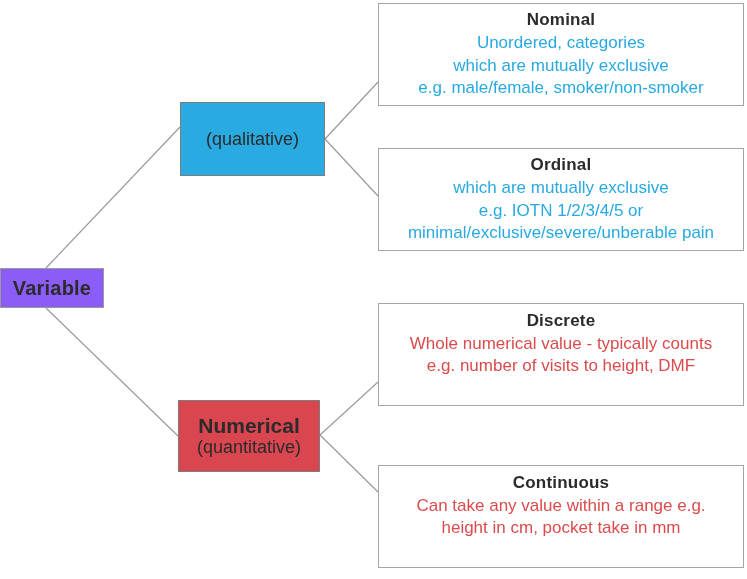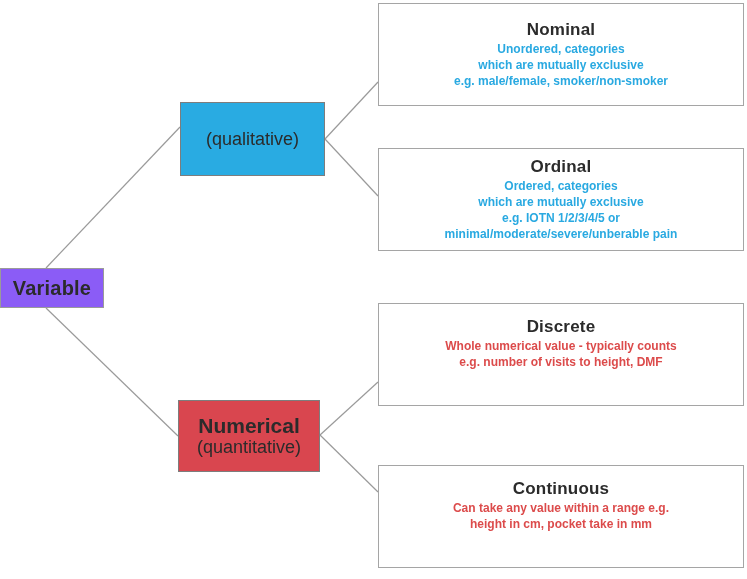--- a/index.html
+++ b/index.html
@@ -44,21 +44,21 @@
   .leaf-box{
     left:378px;width:366px;height:103px;
     background:#ffffff;border:1px solid #a5a5a5;
     padding:4px 8px;
   }
   .leaf-nominal{top:3px;}
   .leaf-ordinal{top:148px;}
   .leaf-discrete{top:303px;padding-bottom:26px;}
   .leaf-continuous{top:451px;padding-bottom:26px;margin-top:14px;}
   .leaf-title{font-weight:bold;font-size:17px;color:var(--ink);line-height:1.35;letter-spacing:.2px;}
-  .leaf-line{font-size:12px;line-height:1.32;font-weight:bold;}
+  .leaf-line{font-size:17px;line-height:1.32;}
   .leaf-blue .leaf-line{color:var(--blue-text);}
   .leaf-red .leaf-line{color:var(--red-text);}
 </style>
 </head>
 <body>
 
 <div class="canvas">
 
   <svg class="connectors" viewBox="0 0 747 579" xmlns="http://www.w3.org/2000/svg">
     <line x1="46" y1="268" x2="180" y2="127" stroke="#9a9a9a" stroke-width="1.2"></line>
@@ -84,24 +84,23 @@
 
   <div class="box leaf-box leaf-blue leaf-nominal">
     <div class="leaf-title">Nominal</div>
     <div class="leaf-line">Unordered, categories</div>
     <div class="leaf-line">which are mutually exclusive</div>
     <div class="leaf-line">e.g. male/female, smoker/non-smoker</div>
   </div>
 
   <div class="box leaf-box leaf-blue leaf-ordinal">
     <div class="leaf-title">Ordinal</div>
-    <div class="leaf-line">Ordered, categories</div>
     <div class="leaf-line">which are mutually exclusive</div>
     <div class="leaf-line">e.g. IOTN 1/2/3/4/5 or</div>
-    <div class="leaf-line">minimal/moderate/severe/unberable pain</div>
+    <div class="leaf-line">minimal/exclusive/severe/unberable pain</div>
   </div>
 
   <div class="box leaf-box leaf-red leaf-discrete">
     <div class="leaf-title">Discrete</div>
     <div class="leaf-line">Whole numerical value - typically counts</div>
     <div class="leaf-line">e.g. number of visits to height, DMF</div>
   </div>
 
   <div class="box leaf-box leaf-red leaf-continuous">
     <div class="leaf-title">Continuous</div>

